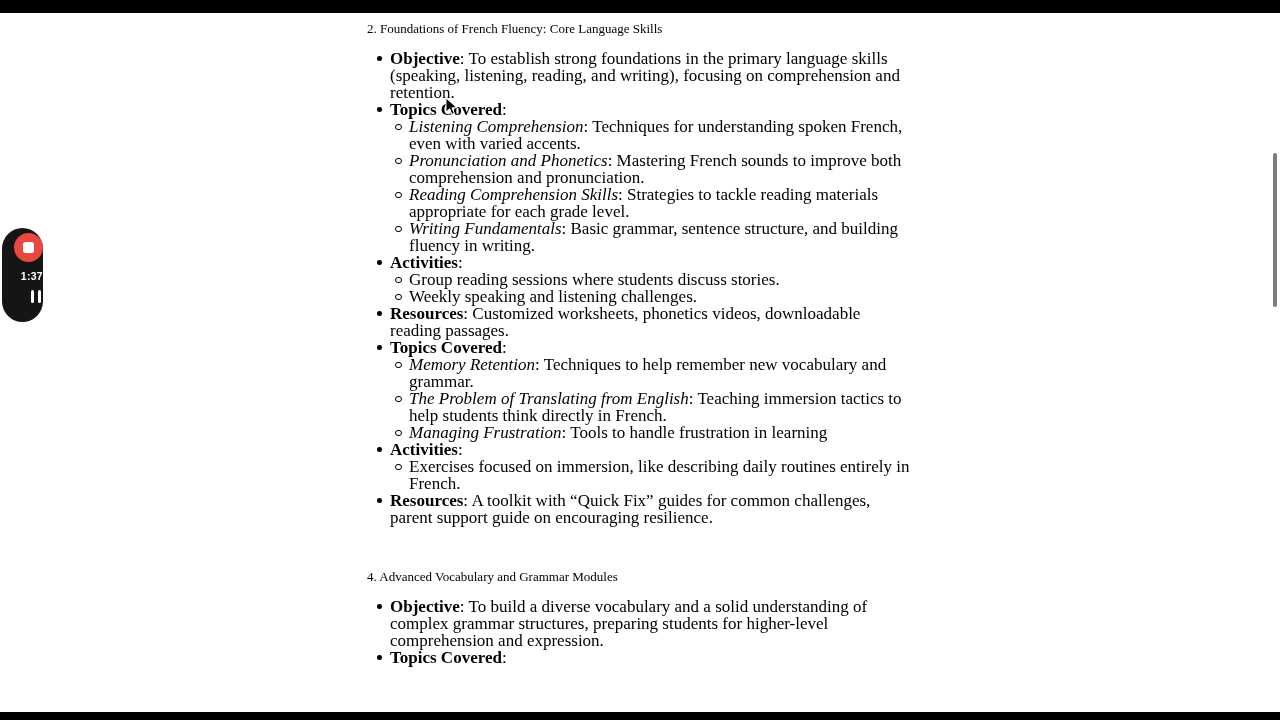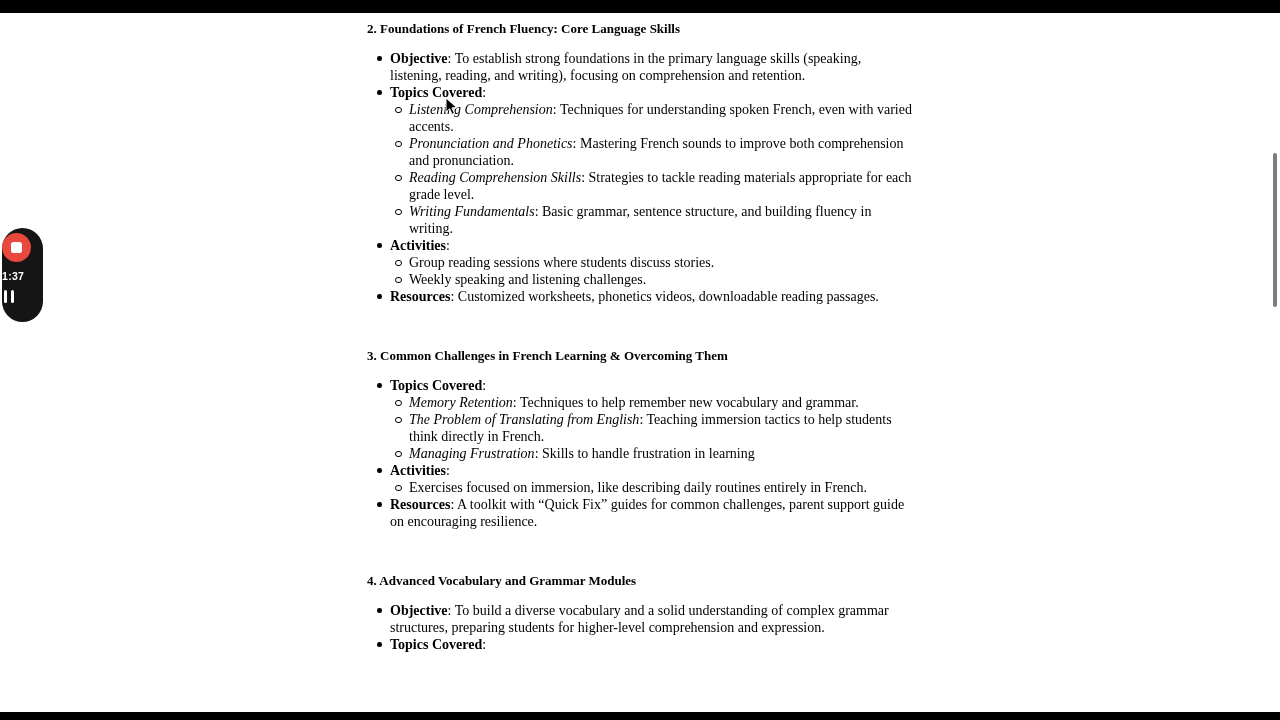--- a/index.html
+++ b/index.html
@@ -17,26 +17,26 @@
 
   .doc-content {
     position: absolute;
     left: 367px; top: 13px;
     width: 548px;
     color: #000;
   }
   h2.section-heading {
     font-size: 13px;
     line-height: 17px;
-    font-weight: bold;
+    font-weight: normal;
     margin: 42px 0 13px 0;
   }
   section:first-child h2.section-heading { margin-top: 7px; }
 
-  .item { font-size: 14px; line-height: 17px; position: relative; }
+  .item { font-size: 17px; line-height: 17px; position: relative; }
   .item.main { padding-left: 23px; }
   .item.main::before {
     content: ""; position: absolute; left: 10px; top: 6.2px;
     width: 4.6px; height: 4.6px; border-radius: 50%; background: #000;
   }
   .item.sub { padding-left: 42px; }
   .item.sub::before {
     content: ""; position: absolute; left: 28px; top: 5.6px;
     width: 4.6px; height: 4.6px; border-radius: 50%;
     border: 1px solid #000; background: transparent;
@@ -44,21 +44,21 @@
   .item.main .lbl { font-weight: bold; }
   .item.sub .lbl { font-style: italic; }
 
   
   .rec-widget {
     position: absolute; left: 2px; top: 228px;
     width: 41px; height: 94px;
     background: #151515;
     border-radius: 21px;
     z-index: 30;
-    display: flex; flex-direction: column; align-items: flex-start;
+    display: flex; flex-direction: column; align-items: flex-end;
   }
   .stop-btn {
     margin-top: 5px;
     width: 29px; height: 29px; border-radius: 50%;
     border: none; padding: 0;
     display: flex; align-items: center; justify-content: center;
     cursor: pointer;
   }
   .stop-square { width: 11px; height: 11px; background: #fff; border-radius: 2.5px; }
   .rec-timer {
@@ -105,26 +105,25 @@
         <div class="item sub"><span class="lbl">Pronunciation and Phonetics</span><span class="txt">: Mastering French sounds to improve both comprehension and pronunciation.</span></div>
         <div class="item sub"><span class="lbl">Reading Comprehension Skills</span><span class="txt">: Strategies to tackle reading materials appropriate for each grade level.</span></div>
         <div class="item sub"><span class="lbl">Writing Fundamentals</span><span class="txt">: Basic grammar, sentence structure, and building fluency in writing.</span></div>
         <div class="item main"><span class="lbl">Activities</span><span class="txt">:</span></div>
         <div class="item sub"><span class="txt">Group reading sessions where students discuss stories.</span></div>
         <div class="item sub"><span class="txt">Weekly speaking and listening challenges.</span></div>
         <div class="item main"><span class="lbl">Resources</span><span class="txt">: Customized worksheets, phonetics videos, downloadable reading passages.</span></div>
       </div>
     </section>
     <section>
-      <h2 class="section-heading">3. Common Challenges in French Learning &amp; Overcoming Them</h2>
       <div>
         <div class="item main"><span class="lbl">Topics Covered</span><span class="txt">:</span></div>
         <div class="item sub"><span class="lbl">Memory Retention</span><span class="txt">: Techniques to help remember new vocabulary and grammar.</span></div>
         <div class="item sub"><span class="lbl">The Problem of Translating from English</span><span class="txt">: Teaching immersion tactics to help students think directly in French.</span></div>
-        <div class="item sub"><span class="lbl">Managing Frustration</span><span class="txt">: Skills to handle frustration in learning</span></div>
+        <div class="item sub"><span class="lbl">Managing Frustration</span><span class="txt">: Tools to handle frustration in learning</span></div>
         <div class="item main"><span class="lbl">Activities</span><span class="txt">:</span></div>
         <div class="item sub"><span class="txt">Exercises focused on immersion, like describing daily routines entirely in French.</span></div>
         <div class="item main"><span class="lbl">Resources</span><span class="txt">: A toolkit with “Quick Fix” guides for common challenges, parent support guide on encouraging resilience.</span></div>
       </div>
     </section>
     <section>
       <h2 class="section-heading">4. Advanced Vocabulary and Grammar Modules</h2>
       <div>
         <div class="item main"><span class="lbl">Objective</span><span class="txt">: To build a diverse vocabulary and a solid understanding of complex grammar structures, preparing students for higher-level comprehension and expression.</span></div>
         <div class="item main"><span class="lbl">Topics Covered</span><span class="txt">:</span></div>

